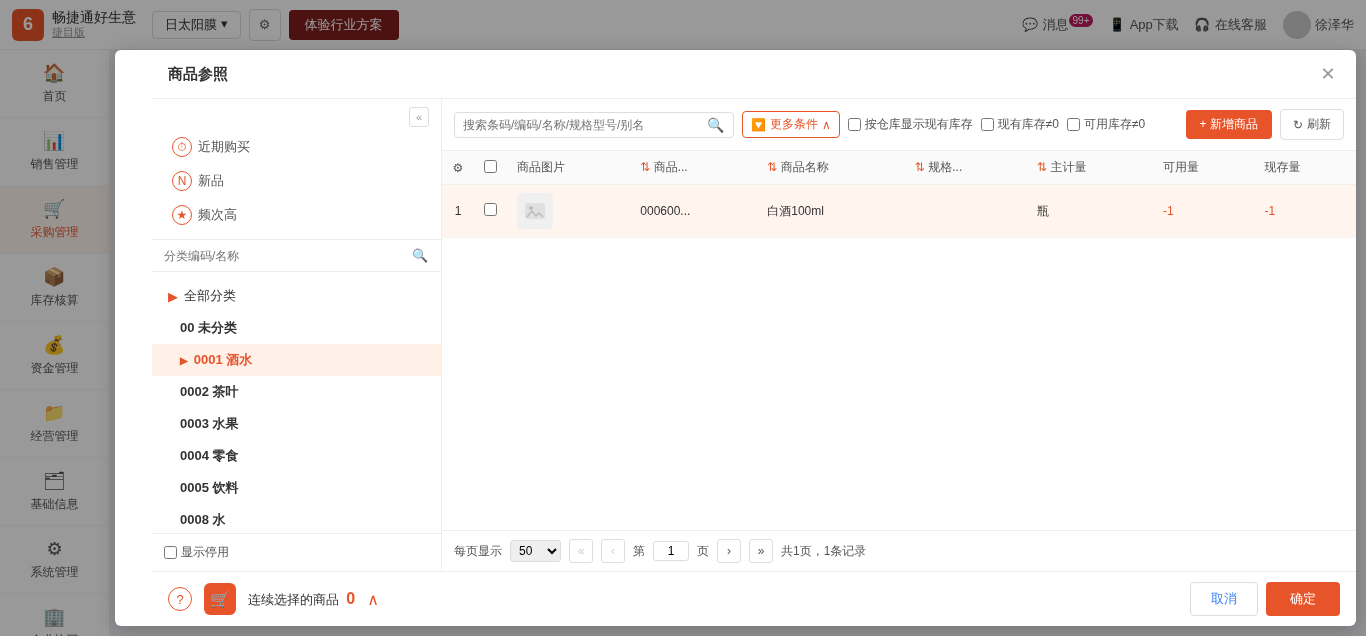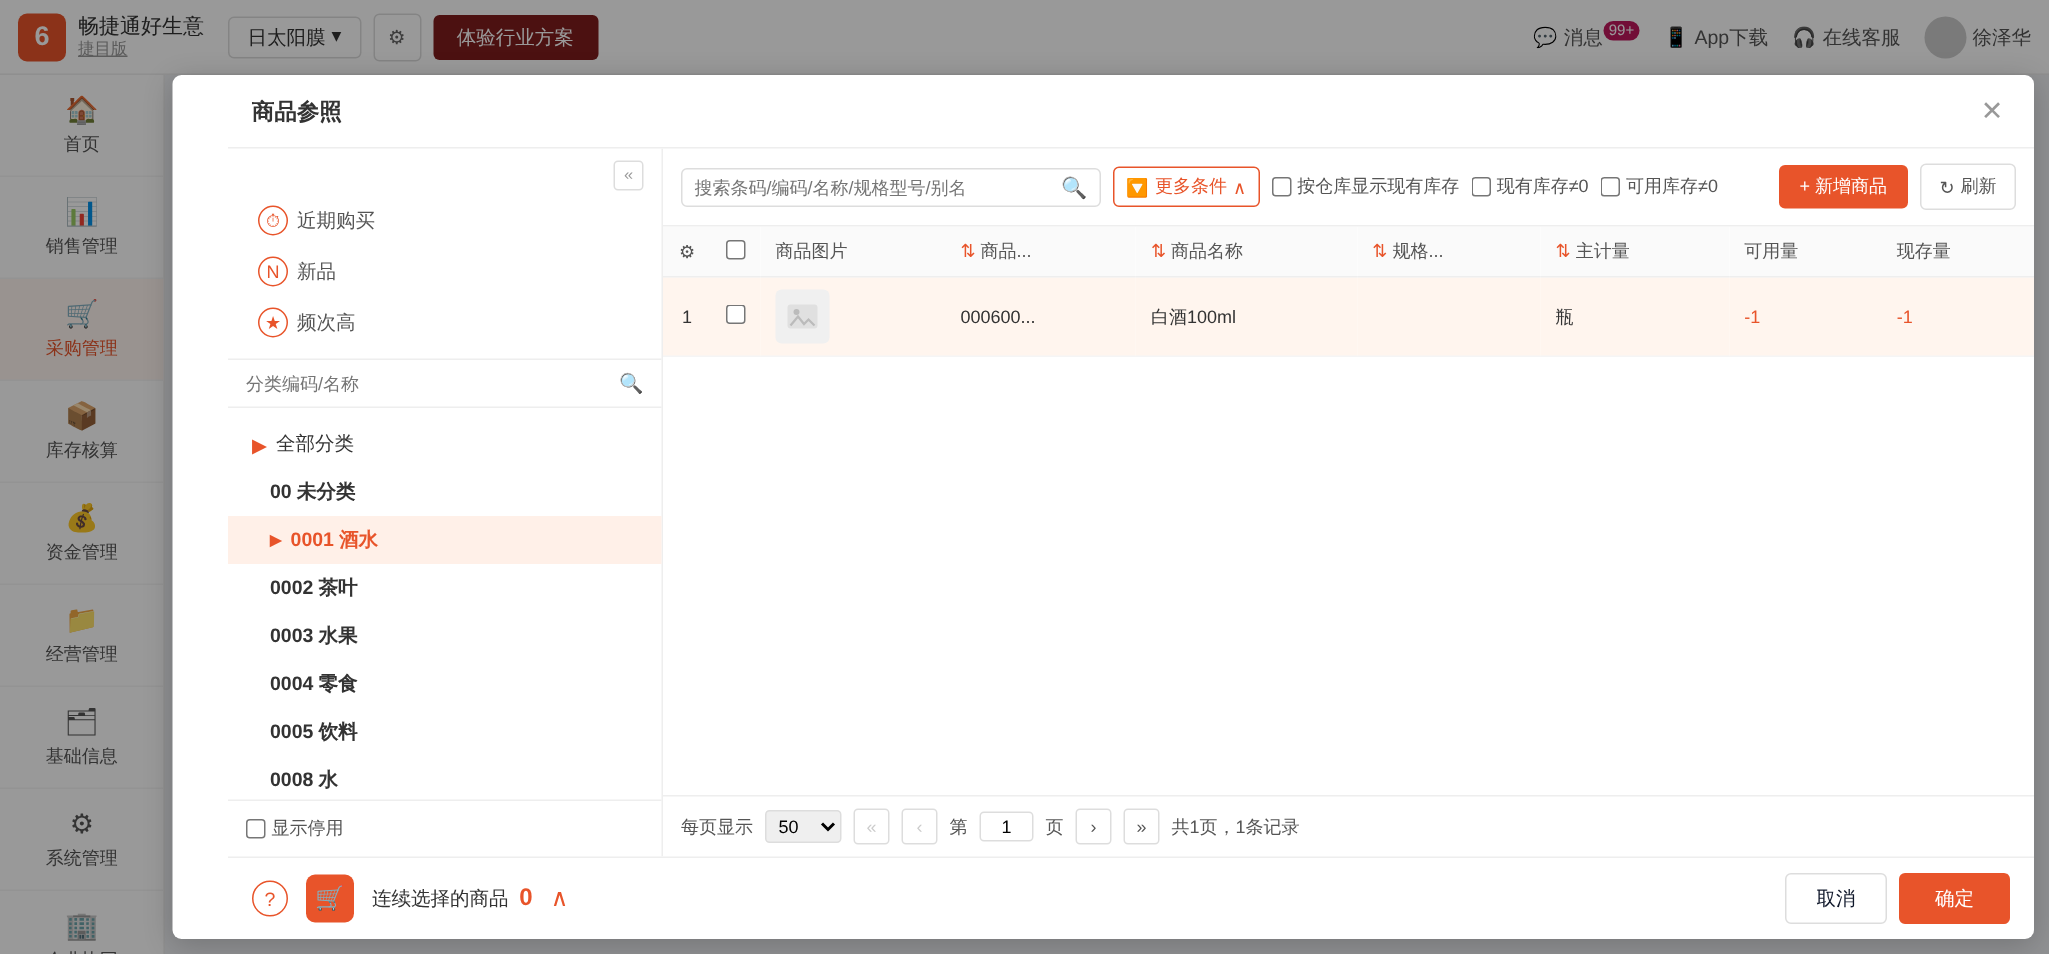--- a/index.html
+++ b/index.html
@@ -224,21 +224,21 @@
       width: 32px; height: 32px; background: #e8542a; border-radius: 6px;
       display: flex; align-items: center; justify-content: center; color: #fff;
       font-size: 16px; cursor: pointer;
     }
     .selected-count { color: #333; font-size: 13px; }
     .selected-num { color: #e8542a; font-size: 16px; font-weight: bold; }
     .collapse-up { color: #e8542a; font-size: 16px; cursor: pointer; }
     .footer-actions { margin-left: auto; display: flex; gap: 8px; }
     .cancel-btn {
       border: 1px solid #ddd; background: #fff; padding: 7px 20px;
-      border-radius: 4px; cursor: pointer; font-size: 13px; color: #0f172a; margin-left: 24px;
+      border-radius: 4px; cursor: pointer; font-size: 13px; color: #3b82f6; margin-left: 24px;
     }
     .confirm-btn {
       background: #e8542a; color: #fff; border: none; padding: 7px 24px;
       border-radius: 4px; cursor: pointer; font-size: 13px;
     }
   </style>
 </head>
 <body>
 
 <div class="top-nav">

